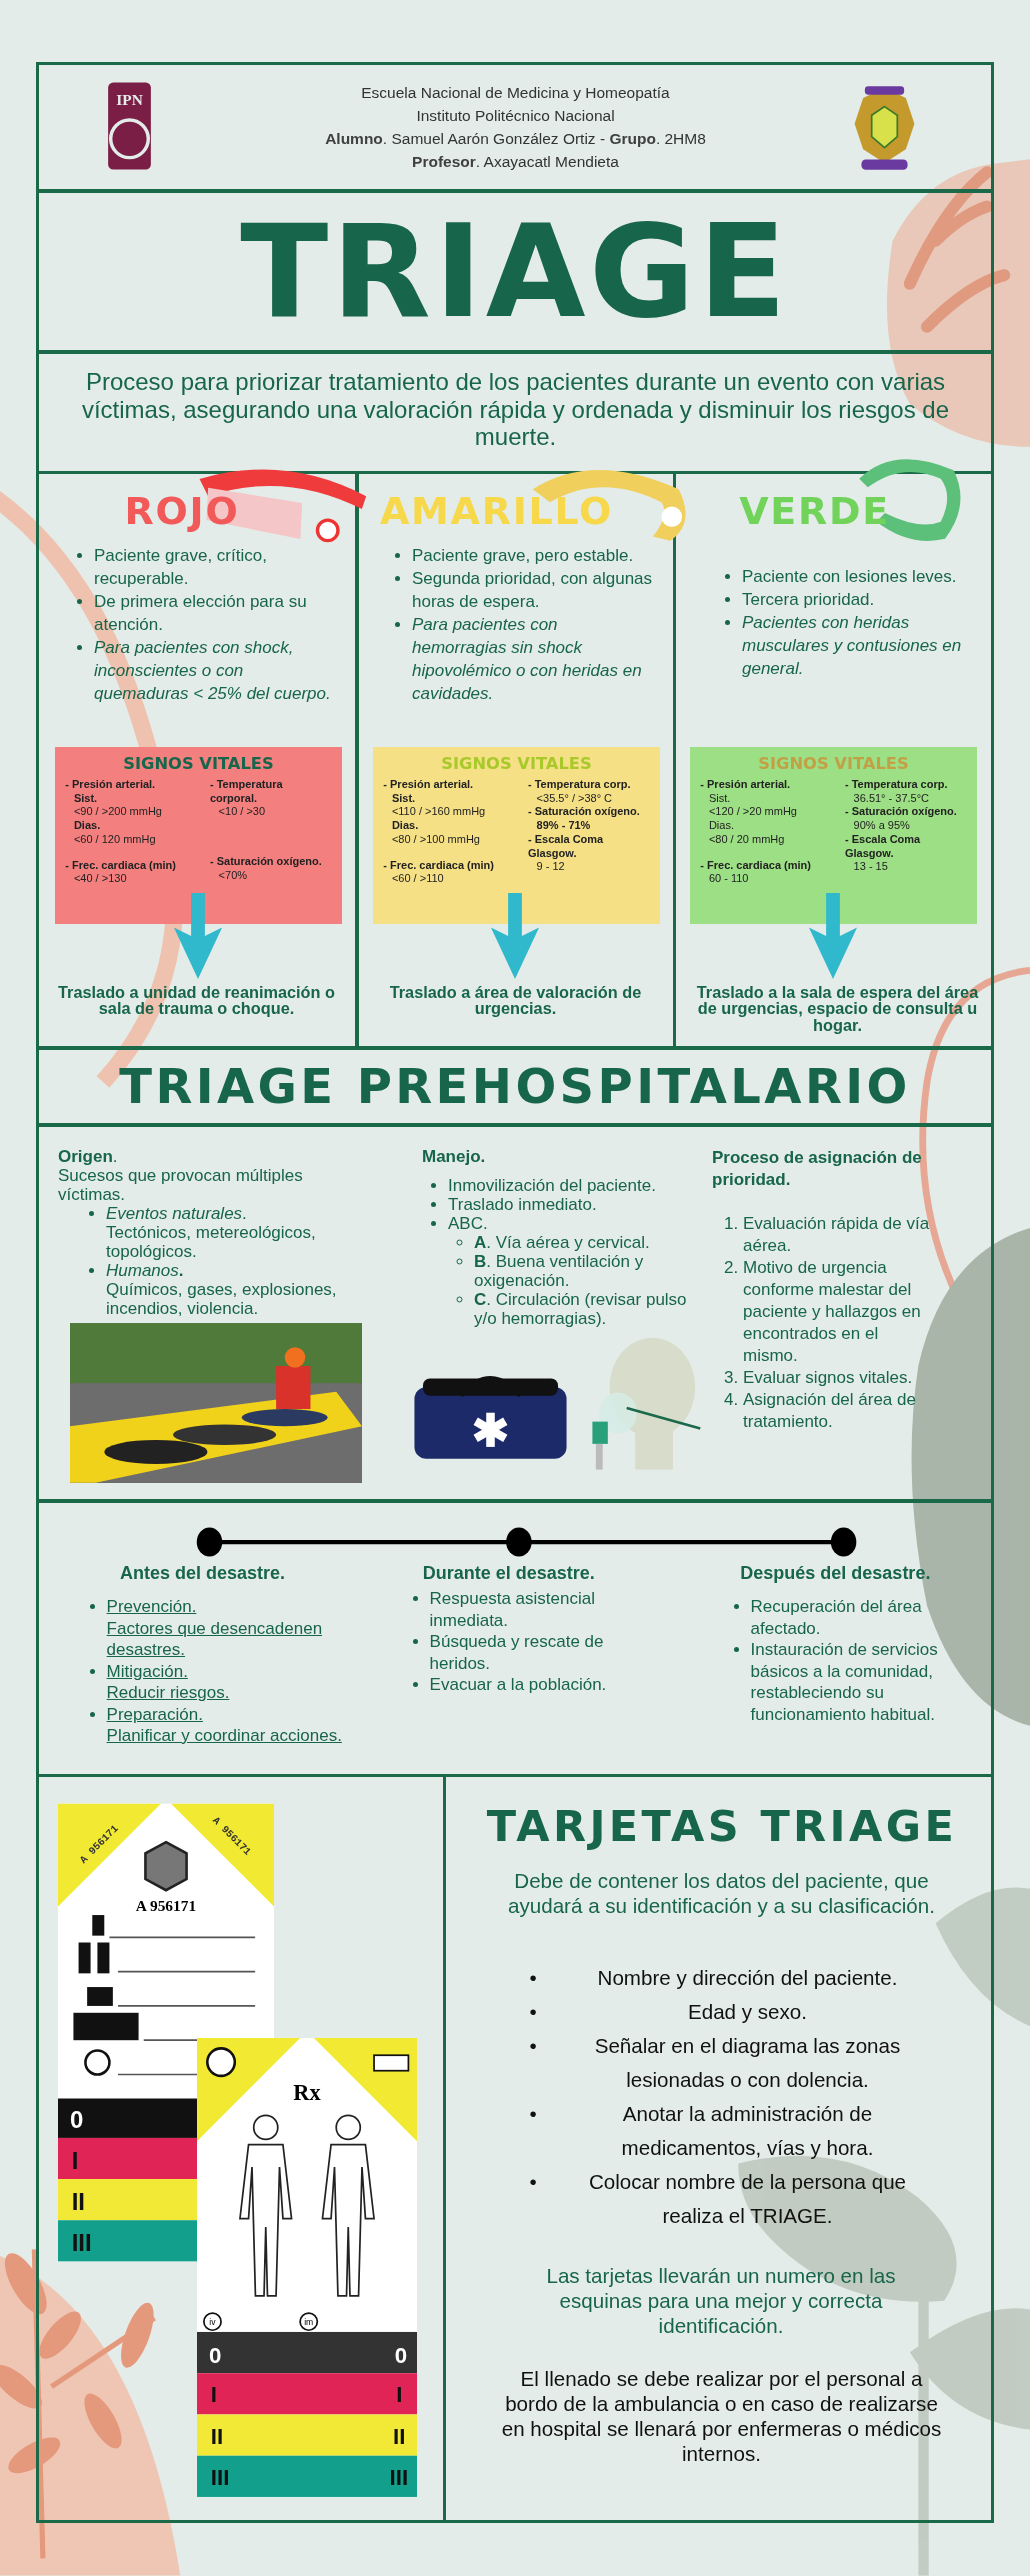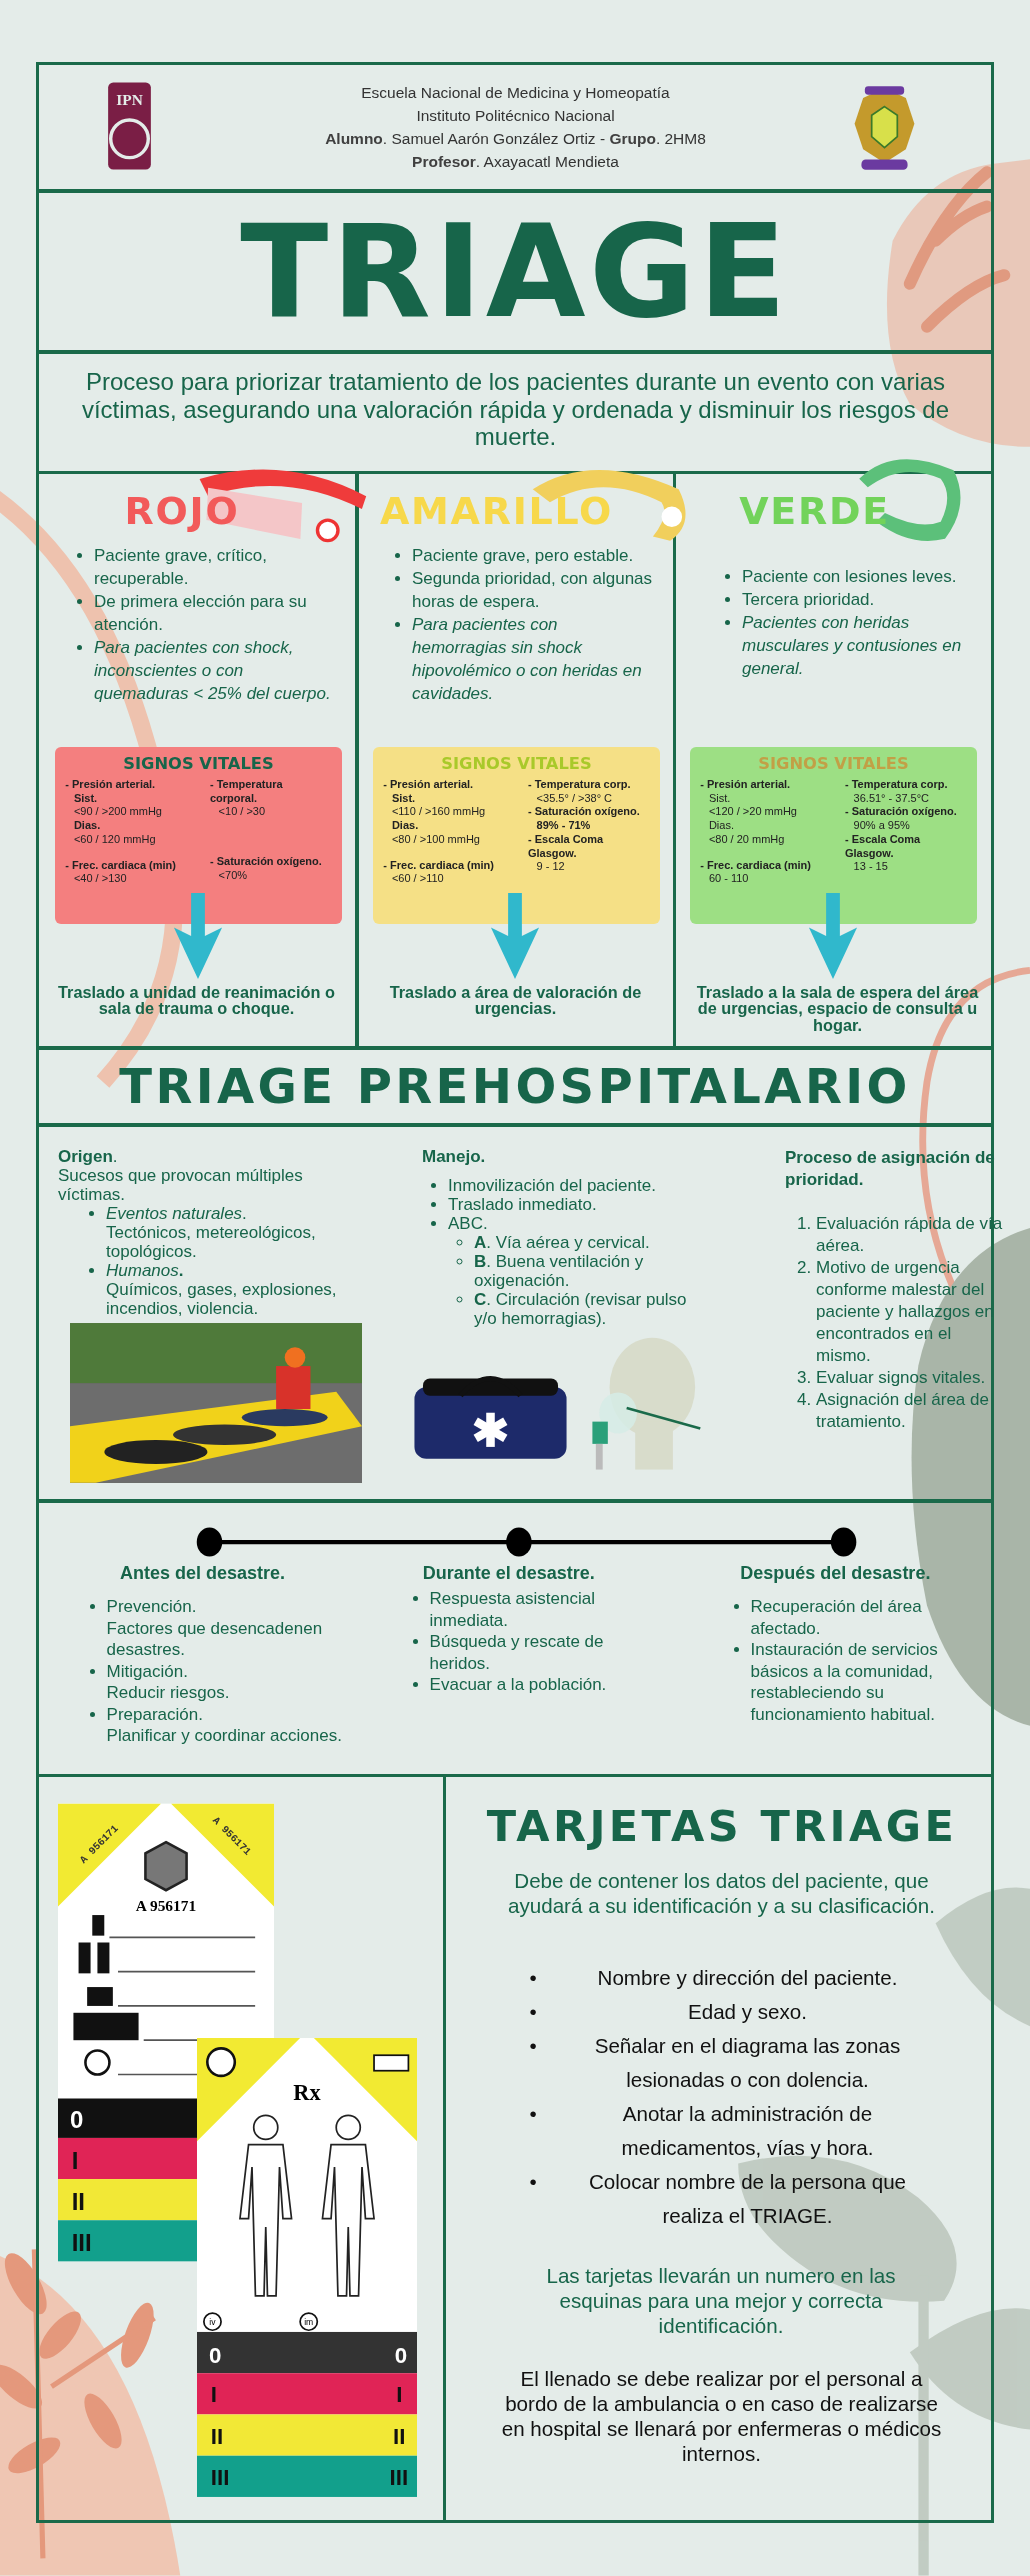--- a/index.html
+++ b/index.html
@@ -39,21 +39,20 @@
     text-align: center;
     letter-spacing: 1.7px;
   }
   ul.cat-list { font-size: 17px; line-height: 23px; color: #17654a; padding-left: 22px; }
   ul.cat-list li { margin-bottom: 0; }
   ul.cat-list li.it { font-style: italic; }
 
   .vitals {
     position: absolute;
     padding: 6.9px 10.3px;
-    border-radius: 6px;
   }
   .vitals h4 {
     font-family: "DejaVu Sans", sans-serif;
     font-weight: 900;
     font-size: 16.3px;
     text-align: center;
     margin-bottom: 5.2px;
   }
   .vcols { display: flex; gap: 23px; font-size: 11px; line-height: 13.7px; color: #222; }
   .vcol { flex: 1; }
@@ -316,40 +315,40 @@
 </svg>
 <svg class="abs" style="left:575px;top:1336px;" width="129" height="137" viewBox="0 0 150 160">
   <ellipse cx="90" cy="60" rx="50" ry="58" fill="#d8dccb"></ellipse>
   <rect x="70" y="100" width="44" height="56" fill="#d8dccb"></rect>
   <ellipse cx="50" cy="90" rx="22" ry="24" fill="#d6ece6" opacity="0.85"></ellipse>
   <rect x="20" y="100" width="18" height="26" fill="#2aa07a"></rect>
   <rect x="24" y="126" width="8" height="30" fill="#bbb"></rect>
   <line x1="60" y1="84" x2="146" y2="108" stroke="#1a6a4a" stroke-width="3"></line>
 </svg>
 
-<div class="abs" style="left:785px;top:1147px;width:223px;">
+<div class="abs" style="left:712px;top:1147px;width:223px;">
   <div class="sec-h" style="line-height:22px;"><span>Proceso de asignación de prioridad</span>.</div>
   <ol class="pl" style="margin-top:22px;color:#17654a;">
     <li>Evaluación rápida de vía aérea.</li>
     <li>Motivo de urgencia conforme malestar del paciente y hallazgos en encontrados en el mismo.</li>
     <li>Evaluar signos vitales.</li>
     <li>Asignación del área de tratamiento.</li>
   </ol>
 </div>
 
 <div class="frame" style="left:36px;top:1499px;width:958px;height:278px;"></div>
 <svg class="abs" style="left:189px;top:1525px;" width="670" height="34" viewBox="0 0 780 40">
   <line x1="20" y1="20" x2="766" y2="20" stroke="#000" stroke-width="5"></line>
   <ellipse cx="20" cy="20" rx="15" ry="17" fill="#000"></ellipse>
   <ellipse cx="384" cy="20" rx="15" ry="17" fill="#000"></ellipse>
   <ellipse cx="766" cy="20" rx="15" ry="17" fill="#000"></ellipse>
 </svg>
 <div class="abs" style="left:86px;top:1563px;width:258px;">
   <div class="tl-h" style="text-align:left;padding-left:34px;">Antes del desastre.</div>
-  <ul class="tl" style="margin-top:12px;">
+  <ul class="tl" style="margin-top:12px;text-decoration:underline;">
     <li><span>Prevención.</span><br><span>Factores que desencadenen desastres.</span></li>
     <li><span>Mitigación.</span><br><span>Reducir riesgos.</span></li>
     <li><span>Preparación.</span><br><span>Planificar y coordinar acciones.</span></li>
   </ul>
 </div>
 <div class="abs" style="left:409px;top:1563px;width:240px;">
   <div class="tl-h" style="text-align:left;padding-left:13.7px;">Durante el desastre.</div>
   <ul class="tl" style="margin-top:4px;">
     <li>Respuesta asistencial inmediata.</li>
     <li>Búsqueda y rescate de heridos.</li>

